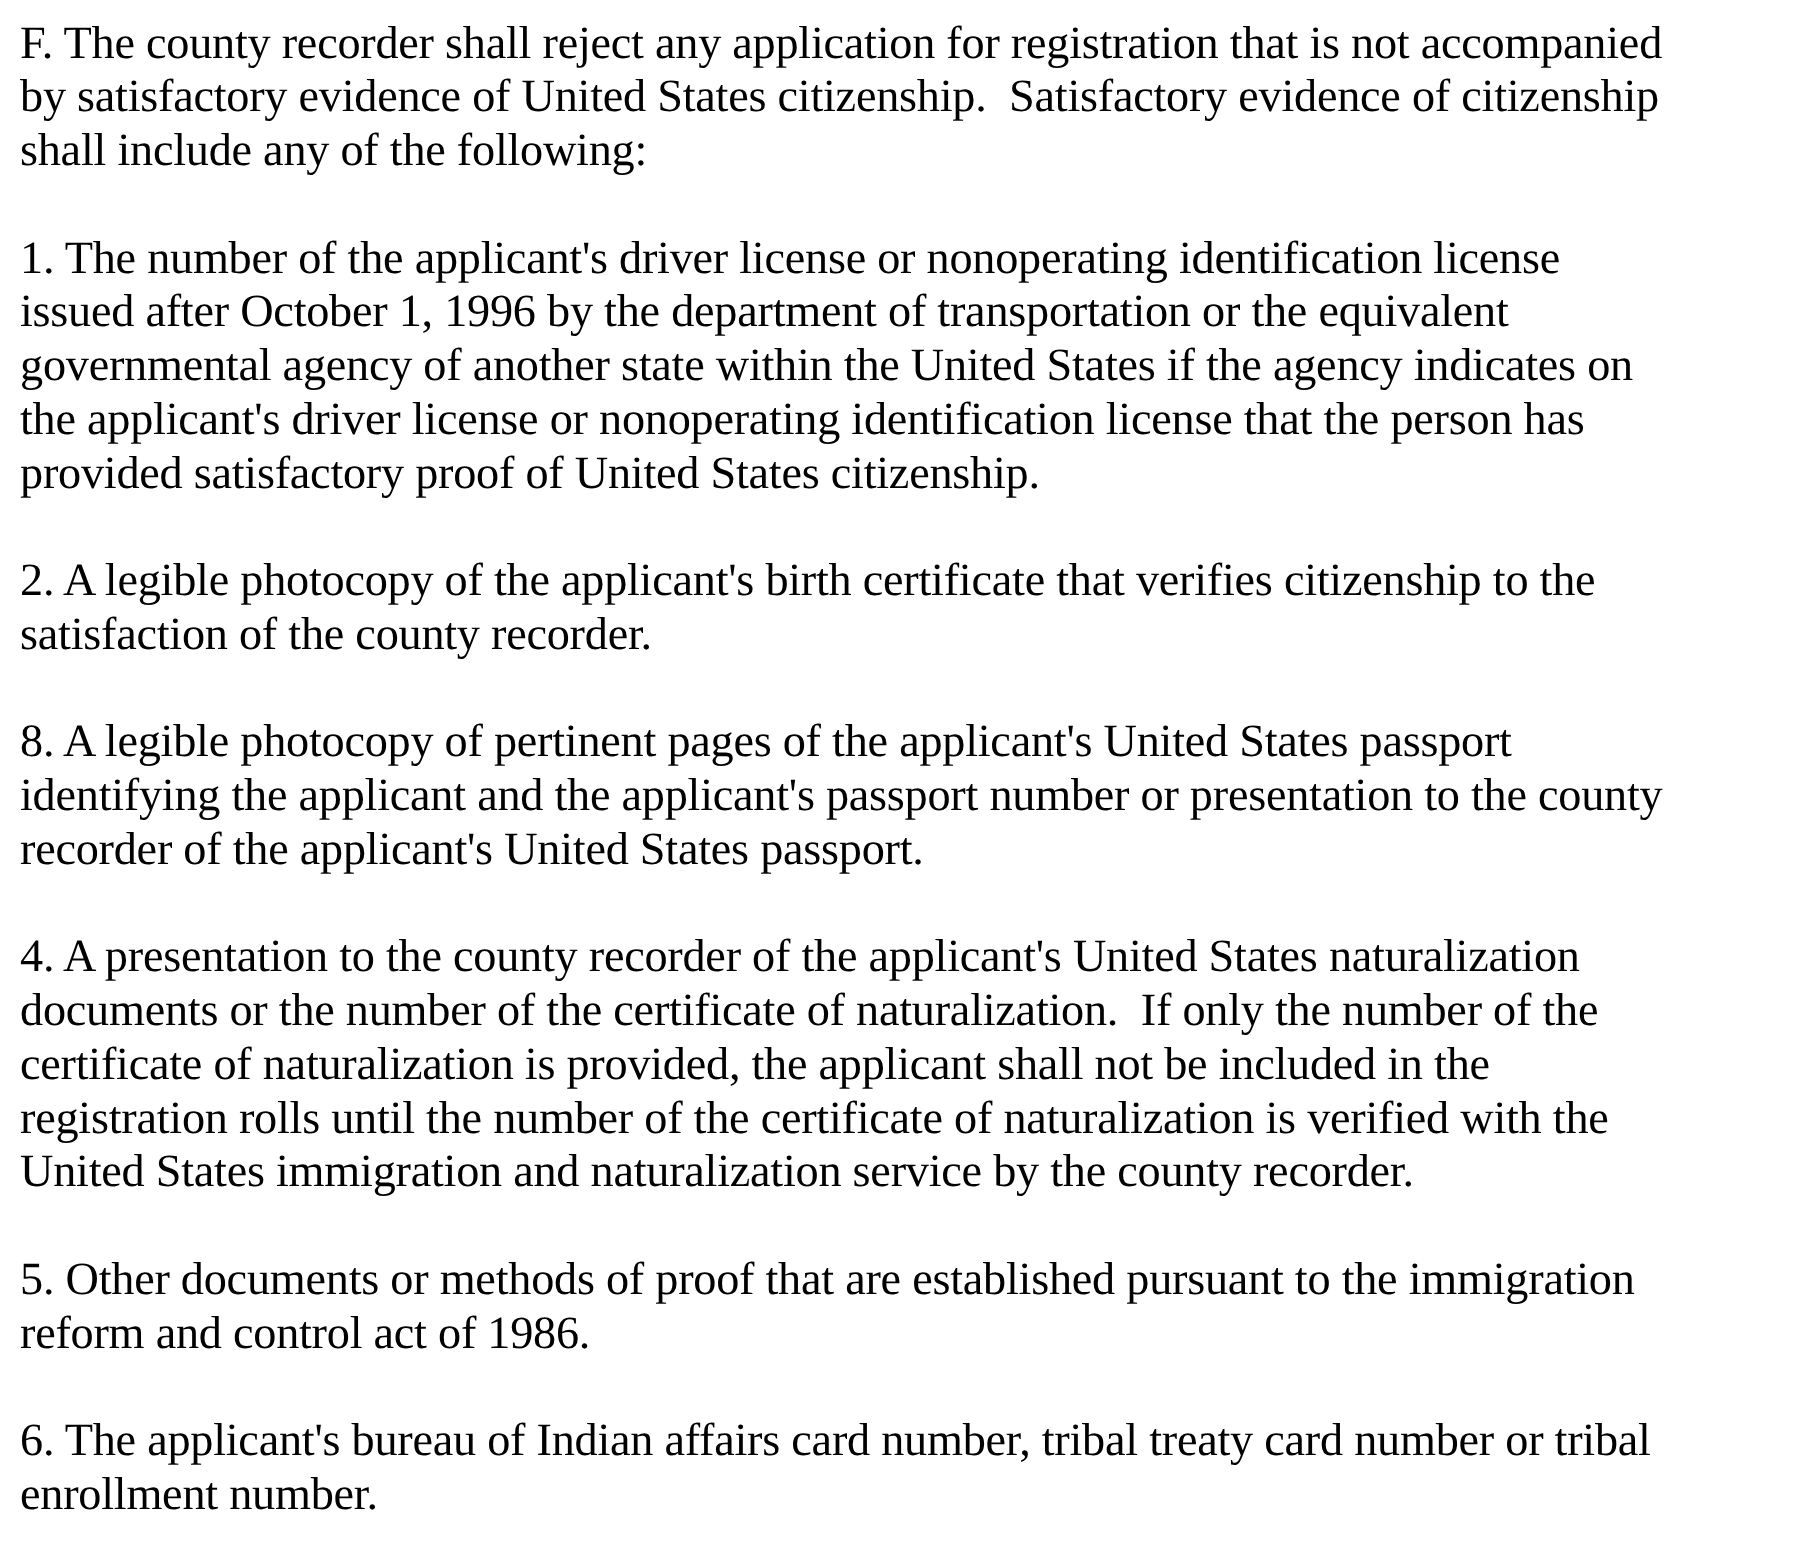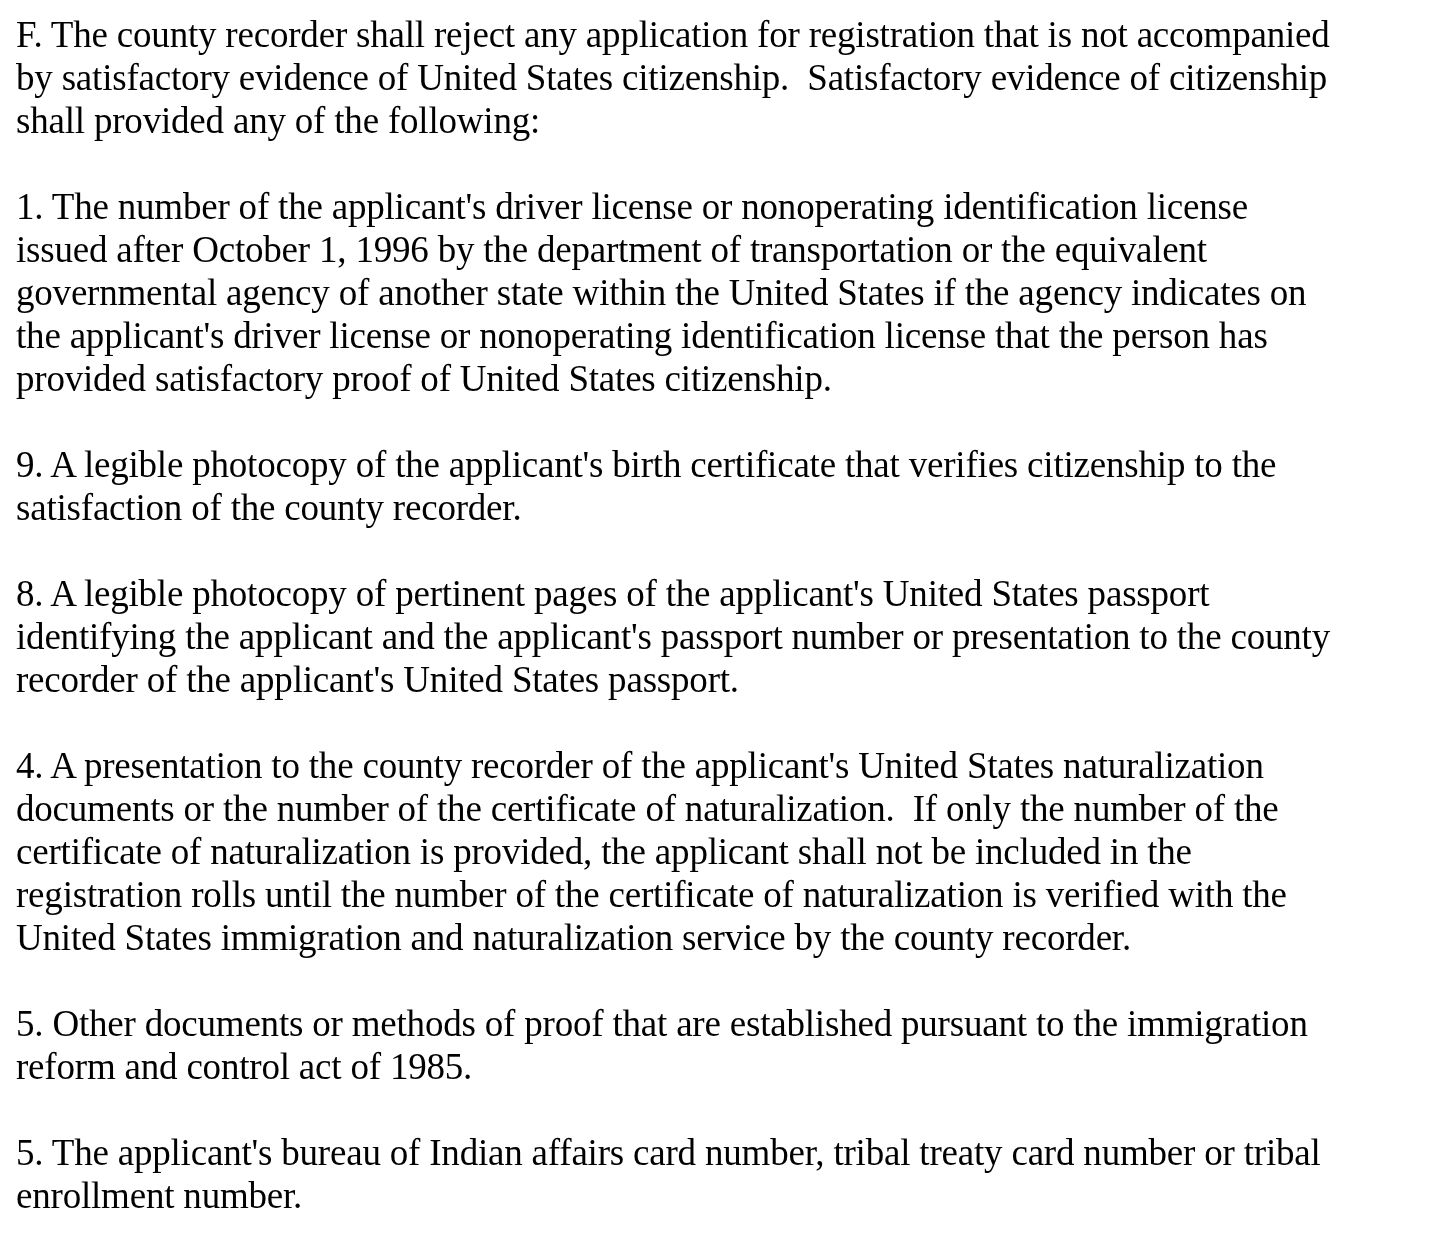--- a/index.html
+++ b/index.html
@@ -28,33 +28,33 @@
   .doc p:last-child {
     margin-bottom: 0;
   }
 </style>
 </head>
 <body>
 
 <div class="doc">
   <p>F. The county recorder shall reject any application for registration that is not accompanied
 by satisfactory evidence of United States citizenship.  Satisfactory evidence of citizenship
-shall provided any of the following:</p>
+shall include any of the following:</p>
   <p>1. The number of the applicant's driver license or nonoperating identification license
 issued after October 1, 1996 by the department of transportation or the equivalent
 governmental agency of another state within the United States if the agency indicates on
 the applicant's driver license or nonoperating identification license that the person has
 provided satisfactory proof of United States citizenship.</p>
-  <p>9. A legible photocopy of the applicant's birth certificate that verifies citizenship to the
+  <p>2. A legible photocopy of the applicant's birth certificate that verifies citizenship to the
 satisfaction of the county recorder.</p>
   <p>8. A legible photocopy of pertinent pages of the applicant's United States passport
 identifying the applicant and the applicant's passport number or presentation to the county
 recorder of the applicant's United States passport.</p>
   <p>4. A presentation to the county recorder of the applicant's United States naturalization
 documents or the number of the certificate of naturalization.  If only the number of the
 certificate of naturalization is provided, the applicant shall not be included in the
 registration rolls until the number of the certificate of naturalization is verified with the
 United States immigration and naturalization service by the county recorder.</p>
   <p>5. Other documents or methods of proof that are established pursuant to the immigration
-reform and control act of 1985.</p>
-  <p>5. The applicant's bureau of Indian affairs card number, tribal treaty card number or tribal
+reform and control act of 1986.</p>
+  <p>6. The applicant's bureau of Indian affairs card number, tribal treaty card number or tribal
 enrollment number.</p>
 </div>
 
 </body></html>

